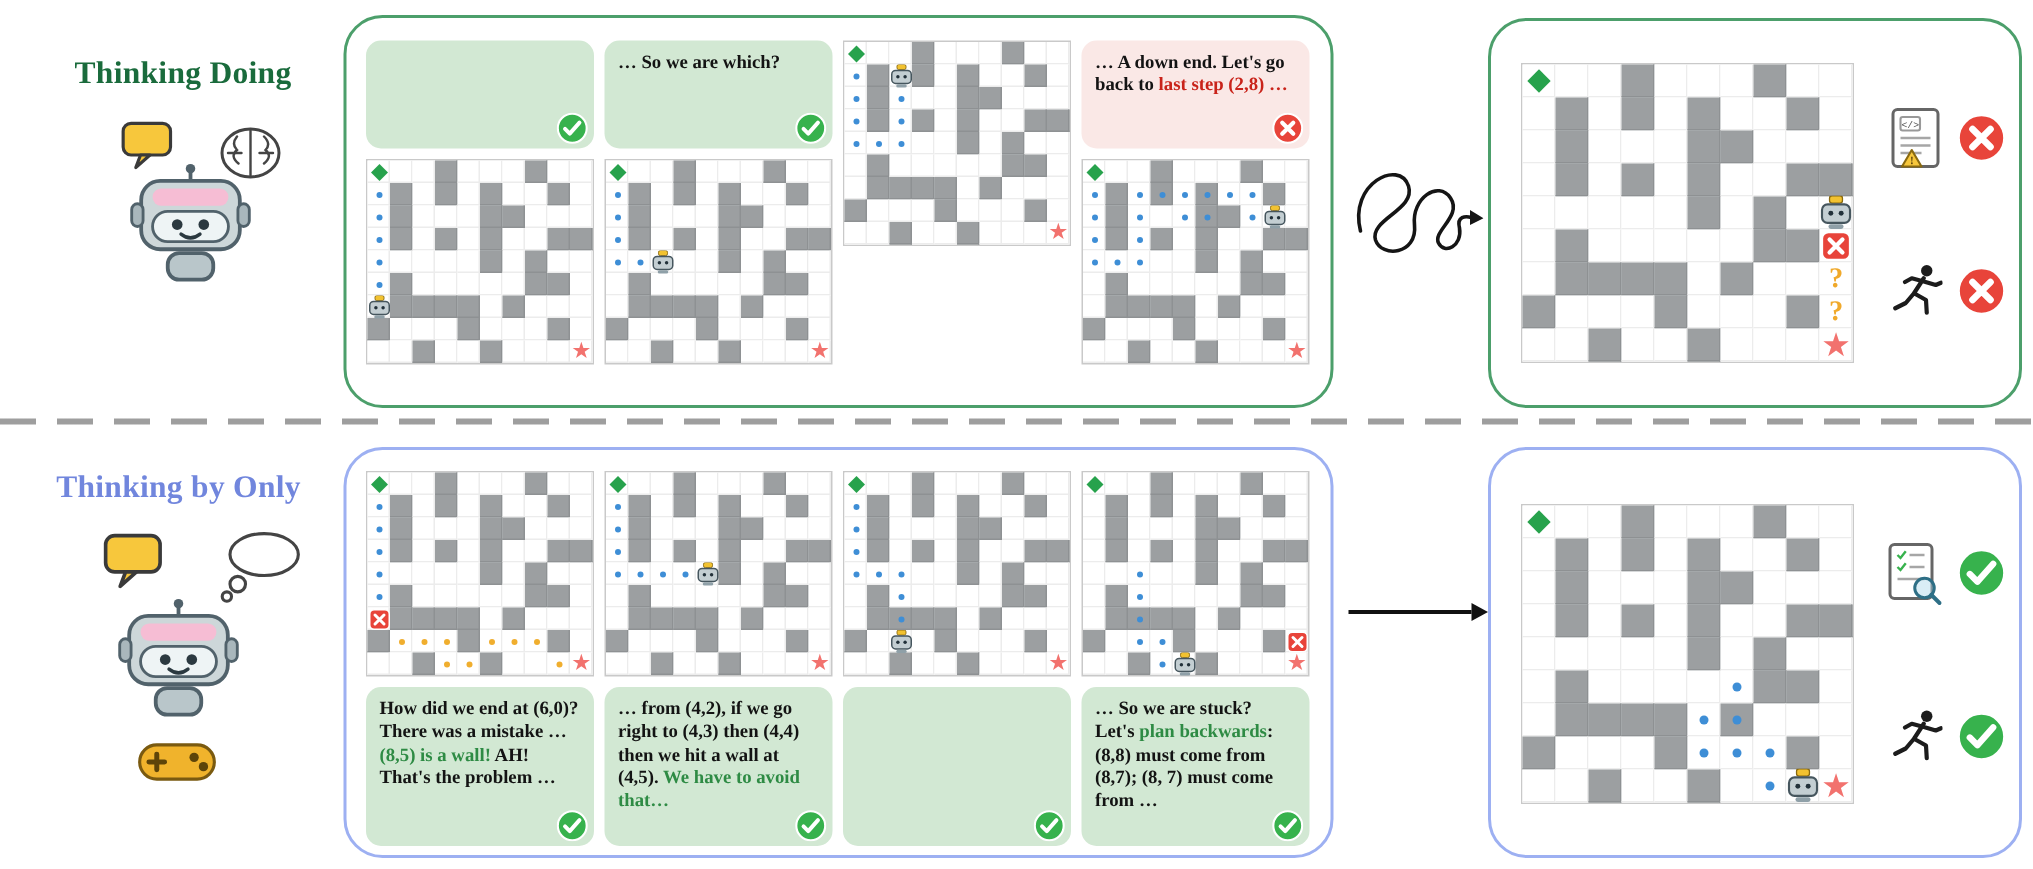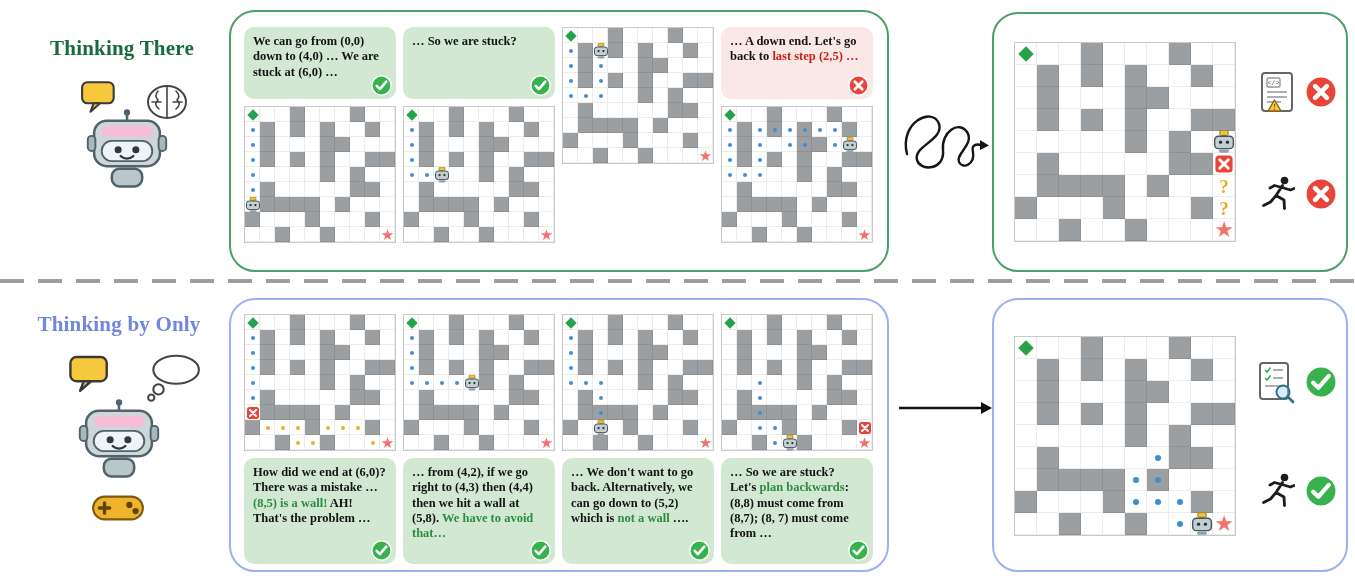--- a/index.html
+++ b/index.html
@@ -57,21 +57,21 @@
              background:repeating-linear-gradient(90deg,#9e9e9e 0 24px,transparent 24px 38px); }
 
   #tangle { position:absolute; left:893px; top:102px; line-height:0; }
   #arrow  { position:absolute; left:897px; top:399px; line-height:0; }
 </style>
 </head>
 <body>
 
 <div class="stage">
 
-  <div class="title" id="title-top">Thinking There</div>
+  <div class="title" id="title-top">Thinking Doing</div>
 
   <div class="mascot" id="mascot-top">
     <span style="left:6px;top:0">
       <svg width="40" height="34" viewBox="0 0 38 32">
           <rect x="2" y="2" width="30" height="20" rx="5" fill="#f7c73c" stroke="#3a3a3a" stroke-width="2"></rect>
           <path d="M13 22 l-3 8 9 -8 z" fill="#f7c73c" stroke="#3a3a3a" stroke-width="2" stroke-linejoin="round"></path>
         </svg>
     </span>
     <span style="left:70px;top:2px">
       <svg width="46" height="42" viewBox="0 0 46 42">
@@ -93,21 +93,20 @@
           <rect x="57" y="22" width="6" height="12" rx="3" fill="#a9b7bc" stroke="#51626b" stroke-width="1.5"></rect>
           <rect x="20" y="48" width="24" height="14" rx="6" fill="#b9c6ca" stroke="#51626b" stroke-width="2"></rect>
         </svg>
     </span>
   </div>
 
   <div class="box green-box" id="top-box">
     <div class="panel-row">
       <div class="panel">
         <div class="bubble bubble-top tone-green">
-          <div><span>We can go from (0,0) down to  (4,0) … We are stuck at (6,0) …</span></div>
           <span class="bubble-badge"><svg width="21" height="21" viewBox="0 0 24 24">
                 <circle cx="12" cy="12" r="11" fill="#37b24d" stroke="#ffffff" stroke-width="1.6"></circle>
                 <path d="M6.5 12.5l3.6 3.6 7.4-8.4" fill="none" stroke="#fff" stroke-width="3" stroke-linecap="round" stroke-linejoin="round"></path>
               </svg></span>
         </div>
         <div class="maze" style="width: 152px; height: 137px;">
             <div class="mcell" style="left: 0px; top: 0px; width: 15px; height: 15px;"></div>
             <div class="mcell" style="left: 15px; top: 0px; width: 15px; height: 15px;"></div>
             <div class="mcell" style="left: 30px; top: 0px; width: 15px; height: 15px;"></div>
             <div class="mcell wall" style="left: 45px; top: 0px; width: 15px; height: 15px;"></div>
@@ -210,21 +209,21 @@
                 <rect x="5" y="0" width="6" height="3.4" rx="1.2" fill="#f2c230" stroke="#8a6a10" stroke-width="0.6"></rect>
                 <rect x="1.5" y="4" width="13" height="8.6" rx="2.6" fill="#c3ced2" stroke="#46565e" stroke-width="1"></rect>
                 <circle cx="5.6" cy="8.1" r="1.15" fill="#22313a"></circle>
                 <circle cx="10.4" cy="8.1" r="1.15" fill="#22313a"></circle>
                 <rect x="4.5" y="13.2" width="7" height="2.2" rx="1.1" fill="#8fa0a8"></rect>
               </svg></div>
           </div>
       </div>
       <div class="panel">
         <div class="bubble bubble-top tone-green">
-          <div><span>… So we are stuck?</span></div>
+          <div><span>… So we are which?</span></div>
           <span class="bubble-badge"><svg width="21" height="21" viewBox="0 0 24 24">
                 <circle cx="12" cy="12" r="11" fill="#37b24d" stroke="#ffffff" stroke-width="1.6"></circle>
                 <path d="M6.5 12.5l3.6 3.6 7.4-8.4" fill="none" stroke="#fff" stroke-width="3" stroke-linecap="round" stroke-linejoin="round"></path>
               </svg></span>
         </div>
         <div class="maze" style="width: 152px; height: 137px;">
             <div class="mcell" style="left: 0px; top: 0px; width: 15px; height: 15px;"></div>
             <div class="mcell" style="left: 15px; top: 0px; width: 15px; height: 15px;"></div>
             <div class="mcell" style="left: 30px; top: 0px; width: 15px; height: 15px;"></div>
             <div class="mcell wall" style="left: 45px; top: 0px; width: 15px; height: 15px;"></div>
@@ -440,21 +439,21 @@
                 <rect x="5" y="0" width="6" height="3.4" rx="1.2" fill="#f2c230" stroke="#8a6a10" stroke-width="0.6"></rect>
                 <rect x="1.5" y="4" width="13" height="8.6" rx="2.6" fill="#c3ced2" stroke="#46565e" stroke-width="1"></rect>
                 <circle cx="5.6" cy="8.1" r="1.15" fill="#22313a"></circle>
                 <circle cx="10.4" cy="8.1" r="1.15" fill="#22313a"></circle>
                 <rect x="4.5" y="13.2" width="7" height="2.2" rx="1.1" fill="#8fa0a8"></rect>
               </svg></div>
           </div>
       </div>
       <div class="panel">
         <div class="bubble bubble-top tone-red">
-          <div><span>… A down end. Let's go back to </span><span class="hl-red">last step (2,5) …</span></div>
+          <div><span>… A down end. Let's go back to </span><span class="hl-red">last step (2,8) …</span></div>
           <span class="bubble-badge"><svg width="21" height="21" viewBox="0 0 24 24">
                 <circle cx="12" cy="12" r="11" fill="#e8443a" stroke="#ffffff" stroke-width="1.6"></circle>
                 <path d="M7.8 7.8l8.4 8.4M16.2 7.8l-8.4 8.4" stroke="#fff" stroke-width="3.2" stroke-linecap="round"></path>
               </svg></span>
         </div>
         <div class="maze" style="width: 152px; height: 137px;">
             <div class="mcell" style="left: 0px; top: 0px; width: 15px; height: 15px;"></div>
             <div class="mcell" style="left: 15px; top: 0px; width: 15px; height: 15px;"></div>
             <div class="mcell" style="left: 30px; top: 0px; width: 15px; height: 15px;"></div>
             <div class="mcell wall" style="left: 45px; top: 0px; width: 15px; height: 15px;"></div>
@@ -998,21 +997,21 @@
             <div class="mk star" style="font-size: 15px; left: 142.5px; top: 127.5px;">★</div>
             <div class="mk robot" style="left: 67.5px; top: 67.5px;"><svg width="16" height="16" viewBox="0 0 16 16">
                 <rect x="5" y="0" width="6" height="3.4" rx="1.2" fill="#f2c230" stroke="#8a6a10" stroke-width="0.6"></rect>
                 <rect x="1.5" y="4" width="13" height="8.6" rx="2.6" fill="#c3ced2" stroke="#46565e" stroke-width="1"></rect>
                 <circle cx="5.6" cy="8.1" r="1.15" fill="#22313a"></circle>
                 <circle cx="10.4" cy="8.1" r="1.15" fill="#22313a"></circle>
                 <rect x="4.5" y="13.2" width="7" height="2.2" rx="1.1" fill="#8fa0a8"></rect>
               </svg></div>
           </div>
         <div class="bubble bubble-bottom tone-green">
-          <div><span>… from (4,2), if we go right to (4,3) then (4,4) then we hit a wall at (5,8). </span><span class="hl-green">We have to avoid that…</span></div>
+          <div><span>… from (4,2), if we go right to (4,3) then (4,4) then we hit a wall at (4,5). </span><span class="hl-green">We have to avoid that…</span></div>
           <span class="bubble-badge"><svg width="21" height="21" viewBox="0 0 24 24">
                 <circle cx="12" cy="12" r="11" fill="#37b24d" stroke="#ffffff" stroke-width="1.6"></circle>
                 <path d="M6.5 12.5l3.6 3.6 7.4-8.4" fill="none" stroke="#fff" stroke-width="3" stroke-linecap="round" stroke-linejoin="round"></path>
               </svg></span>
         </div>
       </div>
       <div class="panel">
         <div class="maze" style="width: 152px; height: 137px;">
             <div class="mcell" style="left: 0px; top: 0px; width: 15px; height: 15px;"></div>
             <div class="mcell" style="left: 15px; top: 0px; width: 15px; height: 15px;"></div>
@@ -1118,21 +1117,20 @@
             <div class="mk star" style="font-size: 15px; left: 142.5px; top: 127.5px;">★</div>
             <div class="mk robot" style="left: 37.5px; top: 112.5px;"><svg width="16" height="16" viewBox="0 0 16 16">
                 <rect x="5" y="0" width="6" height="3.4" rx="1.2" fill="#f2c230" stroke="#8a6a10" stroke-width="0.6"></rect>
                 <rect x="1.5" y="4" width="13" height="8.6" rx="2.6" fill="#c3ced2" stroke="#46565e" stroke-width="1"></rect>
                 <circle cx="5.6" cy="8.1" r="1.15" fill="#22313a"></circle>
                 <circle cx="10.4" cy="8.1" r="1.15" fill="#22313a"></circle>
                 <rect x="4.5" y="13.2" width="7" height="2.2" rx="1.1" fill="#8fa0a8"></rect>
               </svg></div>
           </div>
         <div class="bubble bubble-bottom tone-green">
-          <div><span>… We don't want to go back. Alternatively, we can go down to (5,2) which is </span><span class="hl-green">not a wall</span><span> ….</span></div>
           <span class="bubble-badge"><svg width="21" height="21" viewBox="0 0 24 24">
                 <circle cx="12" cy="12" r="11" fill="#37b24d" stroke="#ffffff" stroke-width="1.6"></circle>
                 <path d="M6.5 12.5l3.6 3.6 7.4-8.4" fill="none" stroke="#fff" stroke-width="3" stroke-linecap="round" stroke-linejoin="round"></path>
               </svg></span>
         </div>
       </div>
       <div class="panel">
         <div class="maze" style="width: 152px; height: 137px;">
             <div class="mcell" style="left: 0px; top: 0px; width: 15px; height: 15px;"></div>
             <div class="mcell" style="left: 15px; top: 0px; width: 15px; height: 15px;"></div>

